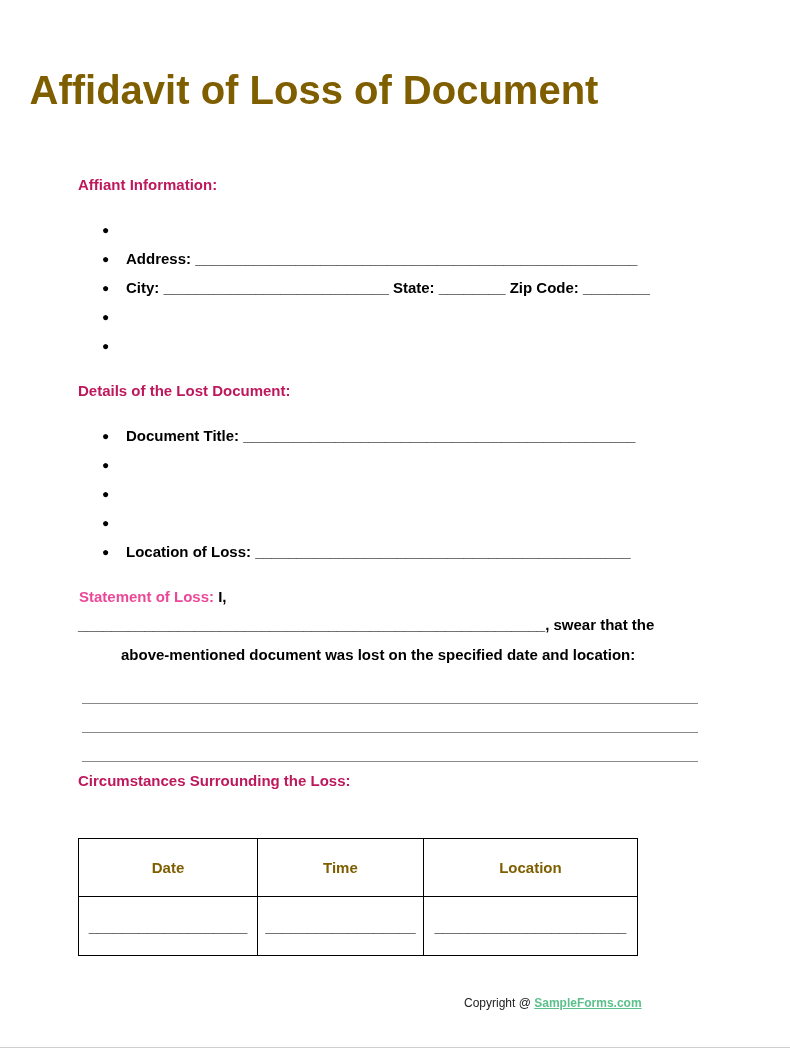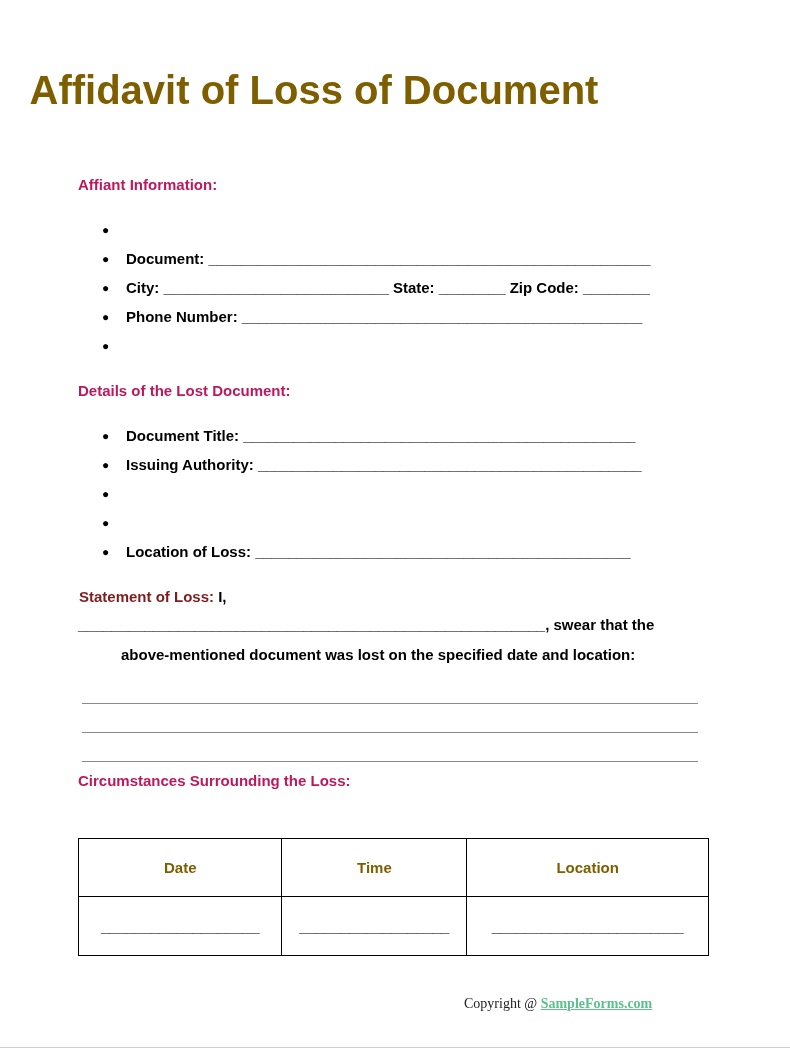--- a/index.html
+++ b/index.html
@@ -22,64 +22,64 @@
       position: relative; padding-left: 126px; height: 29px; line-height: 20px;
       font-size: 15px; font-weight: bold; white-space: nowrap;
     }
     ul.fields li .bullet {
       position: absolute; left: 102px; top: 0; font-size: 12px;
     }
     .stmt {
       position: absolute; left: 78px; font-size: 15px; font-weight: bold; line-height: 20px;
       white-space: nowrap;
     }
-    .stmt .label { color: #7f1d1d; }
+    .stmt .label { color: #ec4899; }
     .rule {
       position: absolute; left: 82px; width: 616px; height: 0; border-top: 1px solid #8a8a8a;
     }
     table.circ {
-      position: absolute; left: 78px; top: 838px; width: 631px; border-collapse: collapse;
+      position: absolute; left: 78px; top: 838px; width: 560px; border-collapse: collapse;
     }
     table.circ th, table.circ td {
       border: 1px solid #000; text-align: center; font-size: 15px; font-weight: bold;
     }
     table.circ th { height: 55px; color: #7f5e00; }
     table.circ td { height: 56px; }
     .footer {
-      position: absolute; top: 996px; left: 464px; font-size: 14px; color: #222;
-      font-family: Liberation Serif, serif; white-space: nowrap; text-align: right;
+      position: absolute; top: 996px; left: 464px; font-size: 12px; color: #222;
+      font-family: Liberation Sans, sans-serif; white-space: nowrap; text-align: right;
     }
     .footer a {
       color: #5bc08b; font-weight: bold; text-decoration: underline;
     }
     .page-edge {
       position: absolute; left: 0; top: 1047px; width: 790px; height: 0;
       border-top: 1px solid #cfcfcf;
     }
   </style>
 </head>
 <body>
 
 <h1 class="title">Affidavit of Loss of Document</h1>
 
 <h2 class="section-heading" style="top:176px;">Affiant Information:</h2>
 
 <ul class="fields" style="top:220px;">
   <li><span class="bullet">●</span></li>
-  <li><span class="bullet">●</span><span>Document: _____________________________________________________</span></li>
+  <li><span class="bullet">●</span><span>Address: _____________________________________________________</span></li>
   <li><span class="bullet">●</span><span>City: ___________________________ State: ________ Zip Code: ________</span></li>
-  <li><span class="bullet">●</span><span>Phone Number: ________________________________________________</span></li>
+  <li><span class="bullet">●</span></li>
   <li><span class="bullet">●</span></li>
 </ul>
 
 <h2 class="section-heading" style="top:382px;">Details of the Lost Document:</h2>
 
 <ul class="fields" style="top:426px;">
   <li><span class="bullet">●</span><span>Document Title: _______________________________________________</span></li>
-  <li><span class="bullet">●</span><span>Issuing Authority: ______________________________________________</span></li>
+  <li><span class="bullet">●</span></li>
   <li><span class="bullet">●</span></li>
   <li><span class="bullet">●</span></li>
   <li><span class="bullet">●</span><span>Location of Loss: _____________________________________________</span></li>
 </ul>
 
 <div class="stmt" style="top:587px; left:79px;">
   <span class="label">Statement of Loss:</span><span> I,</span>
 </div>
 <div class="stmt" style="top:615px;">________________________________________________________, swear that the</div>
 <div class="stmt" style="top:645px;margin-left:43px;">above-mentioned document was lost on the specified date and location:</div>

